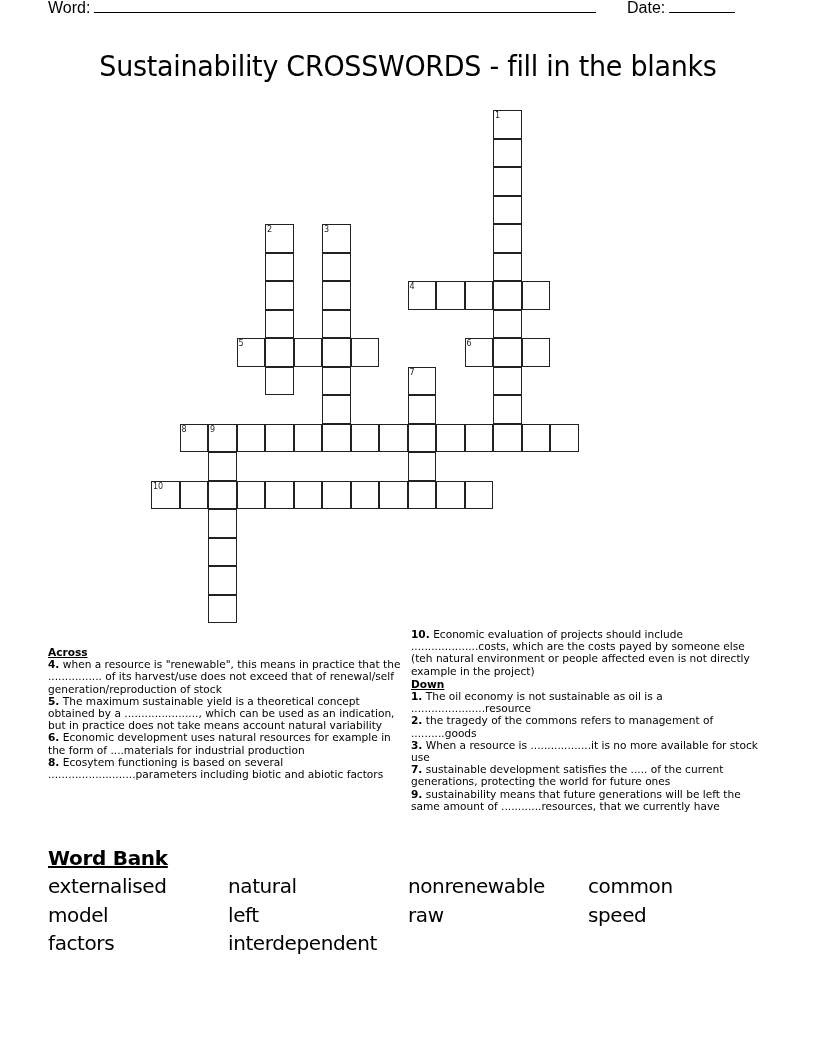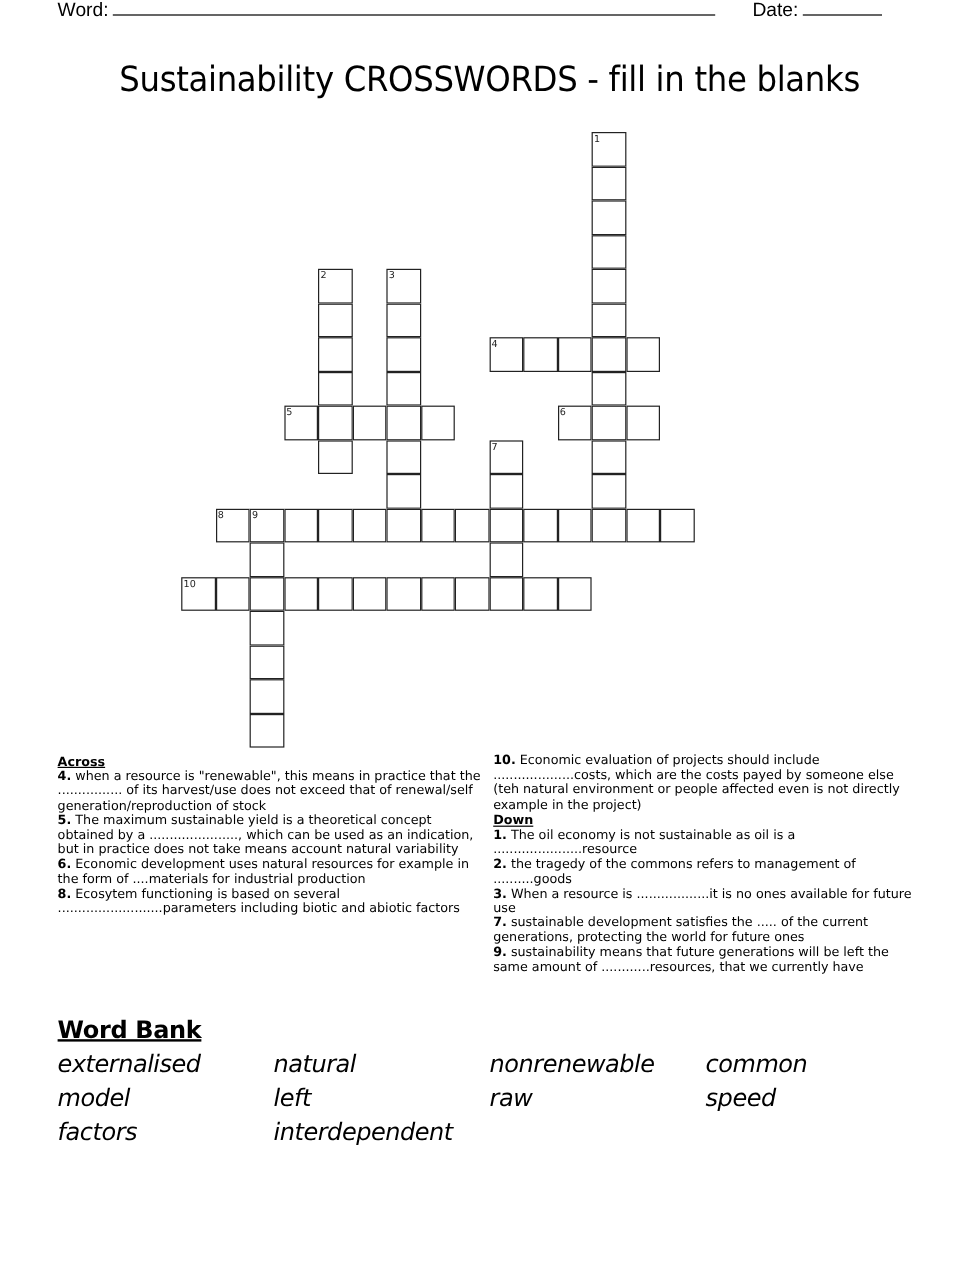--- a/index.html
+++ b/index.html
@@ -9,28 +9,28 @@
   #name-row { left: 48px; }
   #name-row .line { width: 502px; }
   #date-row { left: 627px; }
   #date-row .line { width: 66px; }
   #title { position: absolute; top: 46px; left: 0; width: 816px; text-align: center; font-family: "DejaVu Sans", sans-serif; font-size: 29px; line-height: 40px; letter-spacing: -0.3px; transform: scaleX(0.93); }
   #grid { position: absolute; left: 0; top: 0; width: 816px; height: 640px; }
   .cell { position: absolute; width: 28.5px; height: 28.5px; box-sizing: border-box; border: 1.5px solid #222; background: #fff; margin: 0; }
   .cell .num { position: absolute; top: 0px; left: 1px; font-family: "DejaVu Sans", sans-serif; font-size: 8px; line-height: 9px; color: #222; }
   #clues { position: absolute; top: 628px; left: 48px; width: 720px; font-family: "DejaVu Sans", sans-serif; font-size: 10.6px; line-height: 12.2px; }
   .col { position: absolute; top: 0; width: 356px; }
-  #col-left { left: 0; top: 0; }
+  #col-left { left: 0; top: 17px; }
   #col-right { left: 363px; top: 0; }
   .sec-title { font-weight: bold; text-decoration: underline; display: block; margin-top: 1px; }
   .clue { margin: 0; padding: 0; }
   .clue b { font-weight: bold; }
   #wordbank { position: absolute; top: 844px; left: 48px; width: 720px; font-family: "DejaVu Sans", sans-serif; }
   #wb-title { font-size: 20px; font-weight: bold; text-decoration: underline; line-height: 28px; letter-spacing: -0.3px; }
-  #wb-grid { display: grid; grid-template-columns: 180px 180px 180px 180px; margin-top: 0px; font-style: italic; }
+  #wb-grid { display: grid; grid-template-columns: 180px 180px 180px 180px; margin-top: 0px; }
   .wb-word { font-size: 20px; line-height: 28.5px; letter-spacing: -0.4px; white-space: nowrap; }
 </style>
 </head>
 <body>
 
 <div id="name-row" class="hdr">
   <span>Word:</span><span class="line"></span>
 </div>
 <div id="date-row" class="hdr">
   <span>Date:</span><span class="line"></span>
@@ -134,21 +134,21 @@
     <div class="clue"><b>4.</b><span> when a resource is "renewable", this means in practice that the ................ of its harvest/use does not exceed that of renewal/self generation/reproduction of stock</span></div>
     <div class="clue"><b>5.</b><span> The maximum sustainable yield is a theoretical concept obtained by a ......................, which can be used as an indication, but in practice does not take means account natural variability</span></div>
     <div class="clue"><b>6.</b><span> Economic development uses natural resources for example in the form of ....materials for industrial production</span></div>
     <div class="clue"><b>8.</b><span> Ecosytem functioning is based on several ..........................parameters including biotic and abiotic factors</span></div>
   </div>
   <div id="col-right" class="col">
     <div class="clue"><b>10.</b><span> Economic evaluation of projects should include ....................costs, which are the costs payed by someone else (teh natural environment or people affected even is not directly example in the project)</span></div>
     <span class="sec-title">Down</span>
     <div class="clue"><b>1.</b><span> The oil economy is not sustainable as oil is a ......................resource</span></div>
     <div class="clue"><b>2.</b><span> the tragedy of the commons refers to management of ..........goods</span></div>
-    <div class="clue"><b>3.</b><span> When a resource is ..................it is no ones available for future use</span></div>
+    <div class="clue"><b>3.</b><span> When a resource is ..................it is no more available for stock use</span></div>
     <div class="clue"><b>7.</b><span> sustainable development satisfies the ..... of the current generations, protecting the world for future ones</span></div>
     <div class="clue"><b>9.</b><span> sustainability means that future generations will be left the same amount of ............resources, that we currently have</span></div>
   </div>
 </div>
 
 <div id="wordbank">
   <div id="wb-title">Word Bank</div>
   <div id="wb-grid">
     <span class="wb-word">externalised</span>
     <span class="wb-word">natural</span>

